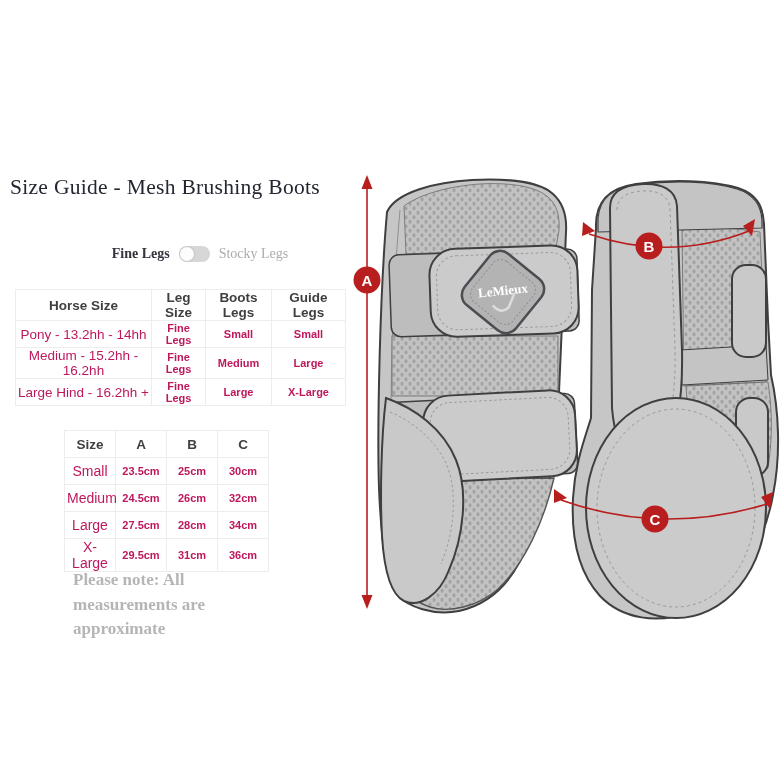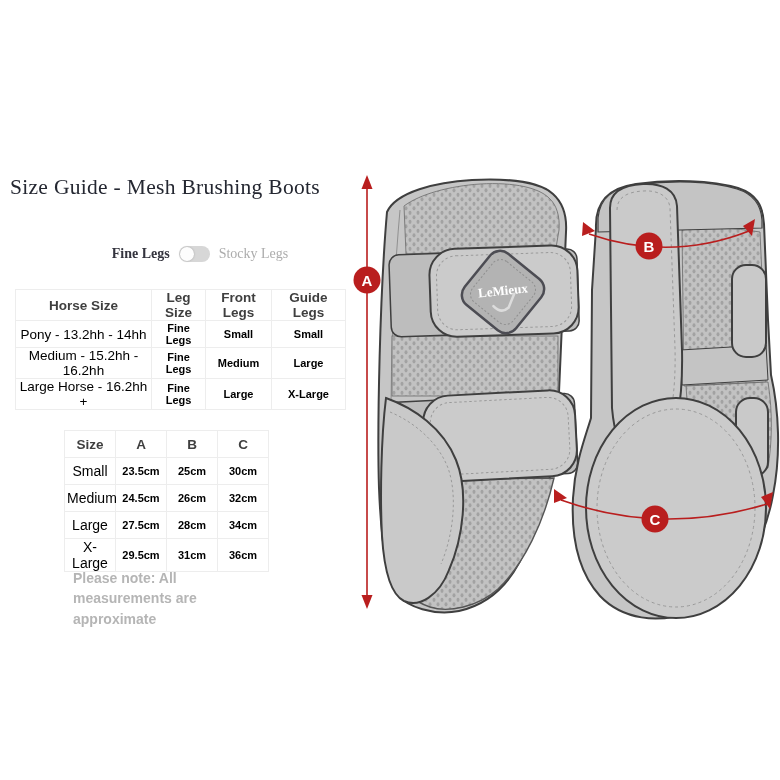--- a/index.html
+++ b/index.html
@@ -17,29 +17,29 @@
   .toggle-label-right{font-family:"Liberation Serif",serif;font-size:14px;color:#acacac;text-align:right;}
   .toggle-pill{position:relative;width:31px;height:16px;background:#d7d7d7;border-radius:9px;cursor:pointer;flex:0 0 auto;}
   .toggle-knob{position:absolute;left:1px;top:1px;width:14px;height:14px;border-radius:50%;
                background:#fdfdfd;box-shadow:0 0 2px rgba(0,0,0,.25);}
 
   table{border-collapse:collapse;table-layout:fixed;}
   .t1{position:absolute;left:15px;top:289px;width:330px;}
   .t2{position:absolute;left:64px;top:430px;width:204px;}
   th,td{border:1px solid #ededed;text-align:center;vertical-align:middle;height:26px;padding:0 2px;}
   th{font-weight:700;font-size:13.5px;color:#3f3f3f;}
-  td{color:#000000;}
+  td{color:#be185d;}
   td.c0{font-size:13.5px;font-weight:400;}
   td.cn{font-size:11px;font-weight:700;}
   .t2 td.c0{font-size:14px;}
   .t1 col.w0{width:136px;} .t1 col.w1{width:54px;} .t1 col.w2{width:66px;} .t1 col.w3{width:74px;}
   .t2 col{width:51px;}
 
-  .note{position:absolute;left:73px;top:568px;width:190px;font-size:14px;font-weight:600;
-        line-height:1.45;color:#b5b5b5;}
+  .note{position:absolute;left:73px;top:568px;width:190px;font-size:17px;font-weight:600;
+        line-height:1.45;color:#b5b5b5;font-family:Liberation Serif, serif;}
 
   .diagram{position:absolute;left:340px;top:170px;}
 </style>
 </head>
 <body>
 
 <div class="canvas">
 
   <div class="page-title">Size Guide - Mesh Brushing Boots</div>
 
@@ -55,39 +55,39 @@
     <colgroup>
         <col class="w0">
         <col class="w1">
         <col class="w2">
         <col class="w3">
       </colgroup>
   <thead>
         <tr>
           <th>Horse Size</th>
           <th>Leg Size</th>
-          <th>Front Legs</th>
+          <th>Boots Legs</th>
           <th>Guide Legs</th>
         </tr>
       </thead>
       <tbody>
         <tr>
           <td class="c0">Pony - 13.2hh - 14hh</td>
           <td class="cn">Fine Legs</td>
           <td class="cn">Small</td>
           <td class="cn">Small</td>
         </tr>
         <tr>
           <td class="c0">Medium - 15.2hh - 16.2hh</td>
           <td class="cn">Fine Legs</td>
           <td class="cn">Medium</td>
           <td class="cn">Large</td>
         </tr>
         <tr>
-          <td class="c0">Large Horse - 16.2hh +</td>
+          <td class="c0">Large Hind - 16.2hh +</td>
           <td class="cn">Fine Legs</td>
           <td class="cn">Large</td>
           <td class="cn">X-Large</td>
         </tr>
       </tbody>
     </table>
 
   <table class="t2">
     <colgroup>
         <col>

